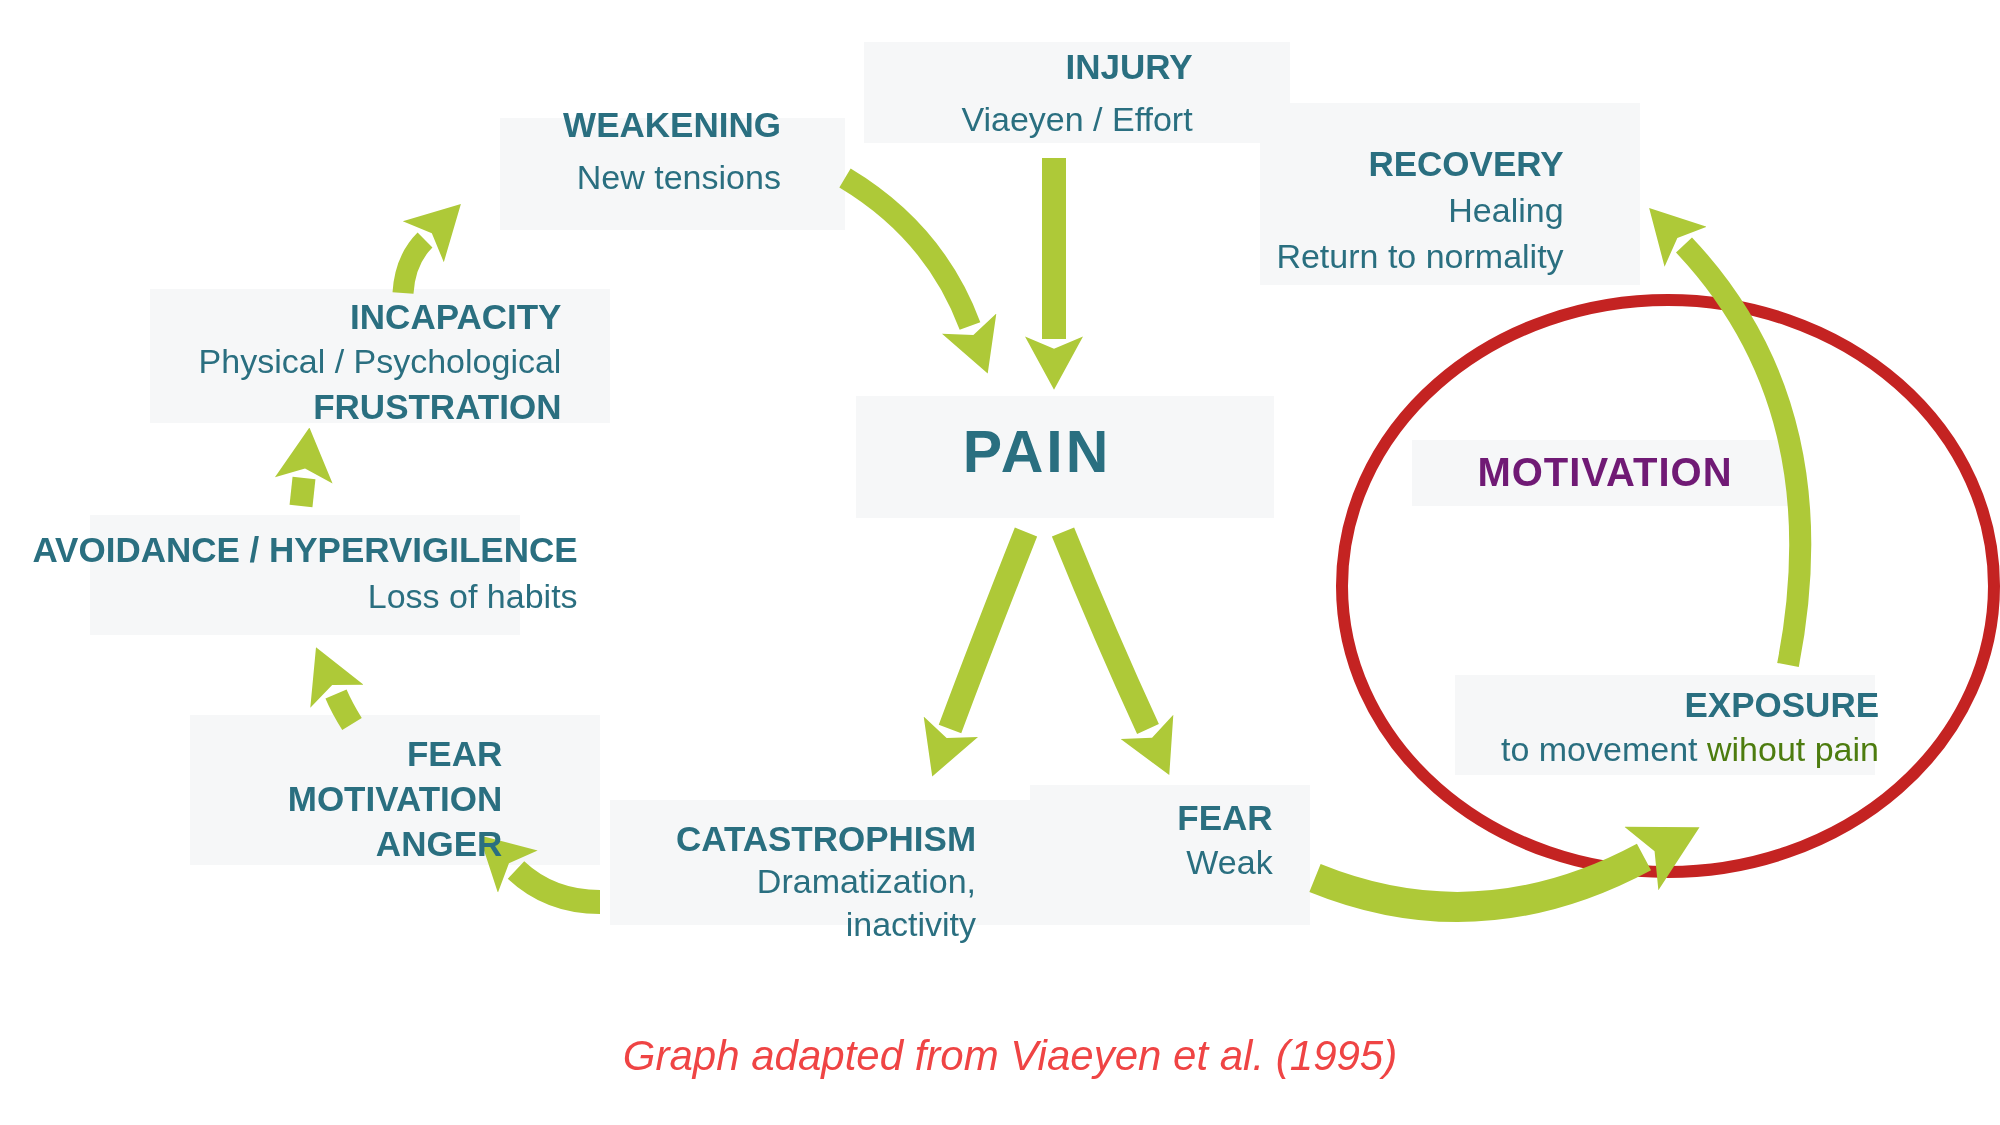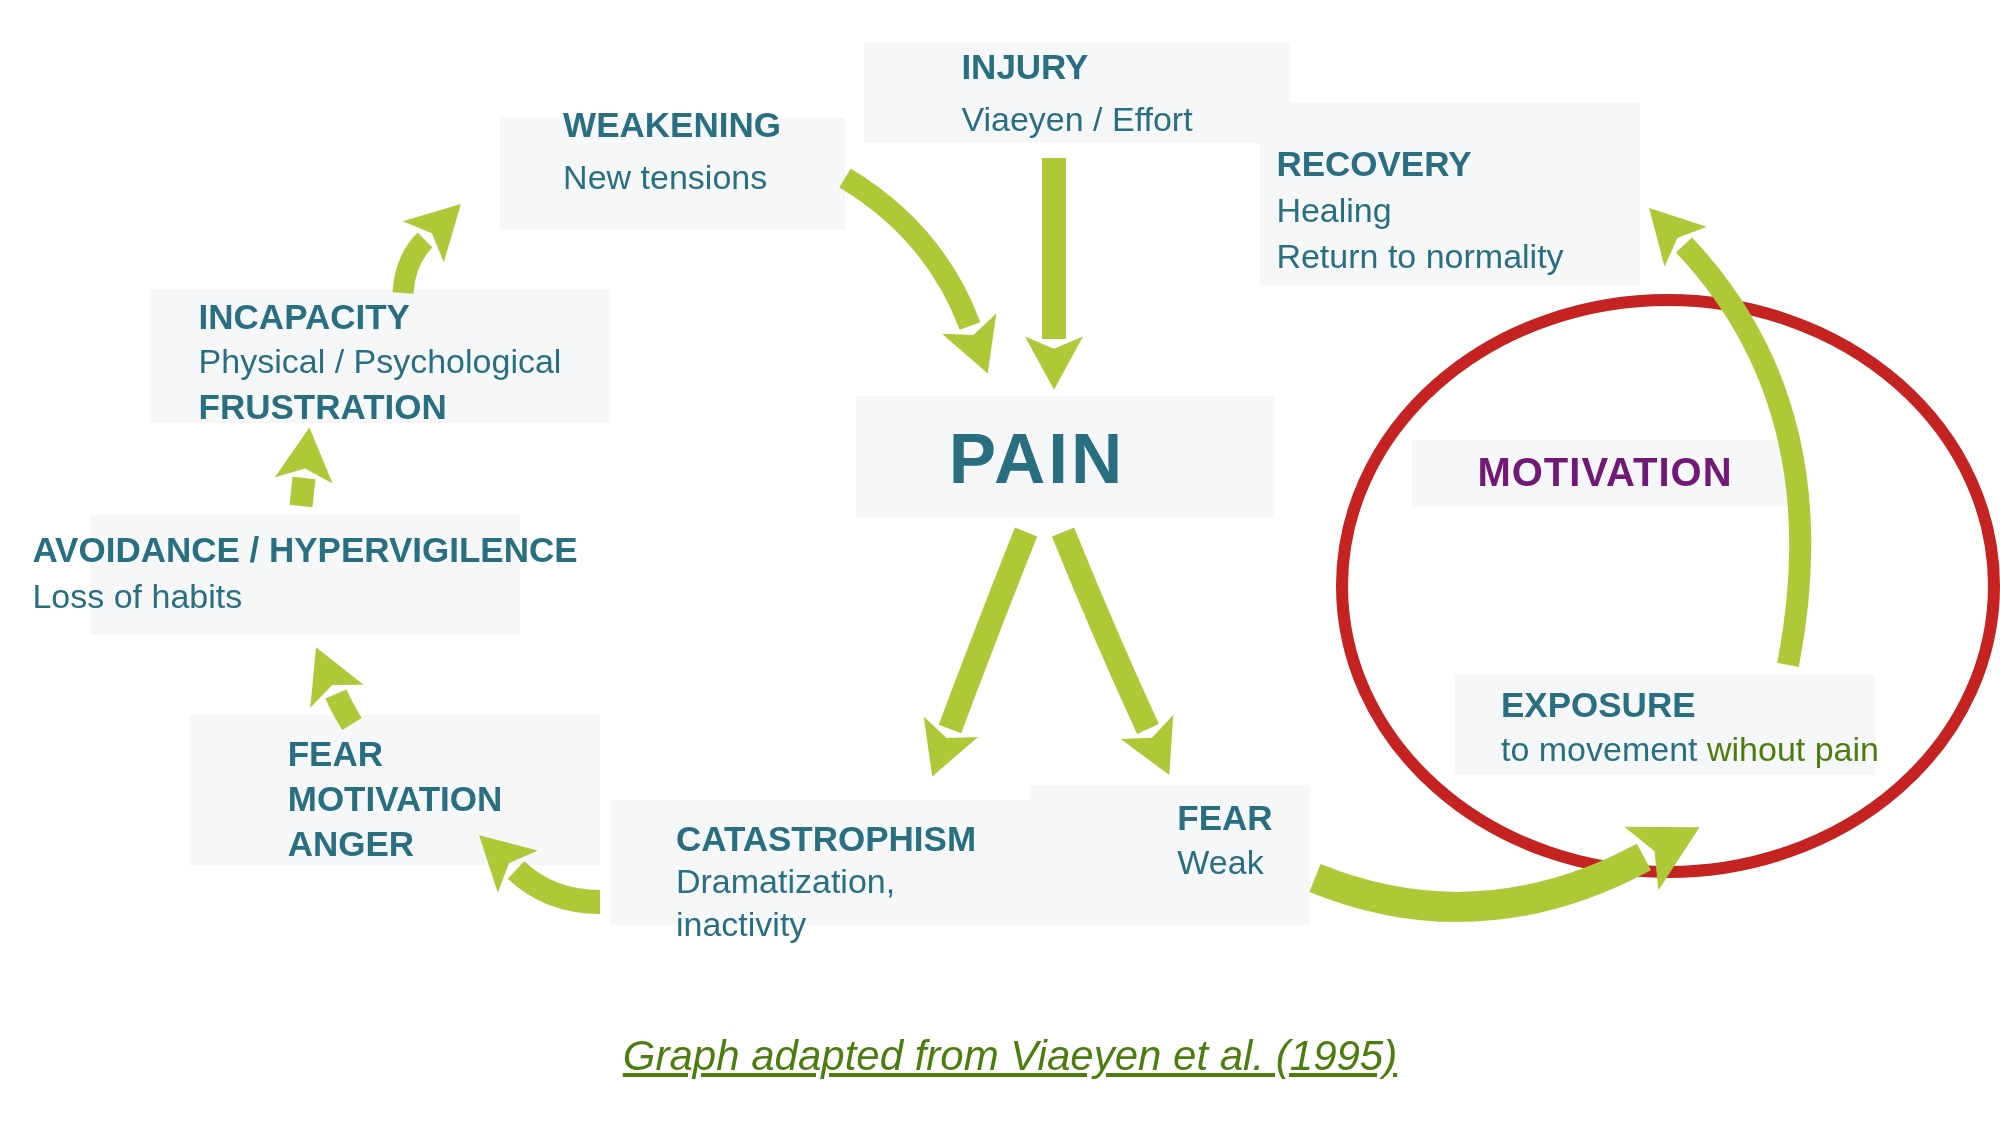--- a/index.html
+++ b/index.html
@@ -1,32 +1,32 @@
 <!DOCTYPE html>
 <html><head>
 <meta charset="utf-8">
 <style>
   html,body{margin:0;padding:0;background:#ffffff;}
   #canvas{position:relative;width:2000px;height:1125px;background:#ffffff;overflow:hidden;
           font-family:"Liberation Sans", sans-serif;}
   .box{position:absolute;background:#f6f7f8;z-index:1;}
   #arrows{position:absolute;left:0;top:0;z-index:2;}
-  .node{position:absolute;z-index:3;text-align:left;color:#2a6f80;white-space:nowrap;
+  .node{position:absolute;z-index:3;text-align:right;color:#2a6f80;white-space:nowrap;
         transform:translateX(-50%);}
   .node .t{line-height:45px;font-size:34px;}
   .node .b{font-weight:bold;font-size:35px;}
   .lh52 .t{line-height:53px;}
   .lh46 .t{line-height:46px;}
   .lh44 .t{line-height:44px;}
   .lh43 .t{line-height:43px;}
-  #node-pain{font-size:71px;font-weight:bold;letter-spacing:3px;}
+  #node-pain{font-size:59px;font-weight:bold;letter-spacing:3px;}
   #node-motivation{color:#701a75;font-size:40px;font-weight:bold;letter-spacing:1px;}
   .red-text{color:#4d7c0f;}
   #caption{position:absolute;z-index:3;transform:translateX(-50%);font-style:italic;
-           font-size:42px;color:#4d7c0f;white-space:nowrap;text-decoration:underline;}
+           font-size:42px;color:#ef4444;white-space:nowrap;}
 </style>
 </head>
 <body>
 
 <div id="canvas">
 
   <div class="box" style="left:864px;top:42px;width:426px;height:101px"></div>
   <div class="box" style="left:500px;top:118px;width:345px;height:112px"></div>
   <div class="box" style="left:1260px;top:103px;width:380px;height:182px"></div>
   <div class="box" style="left:856px;top:396px;width:418px;height:122px"></div>

